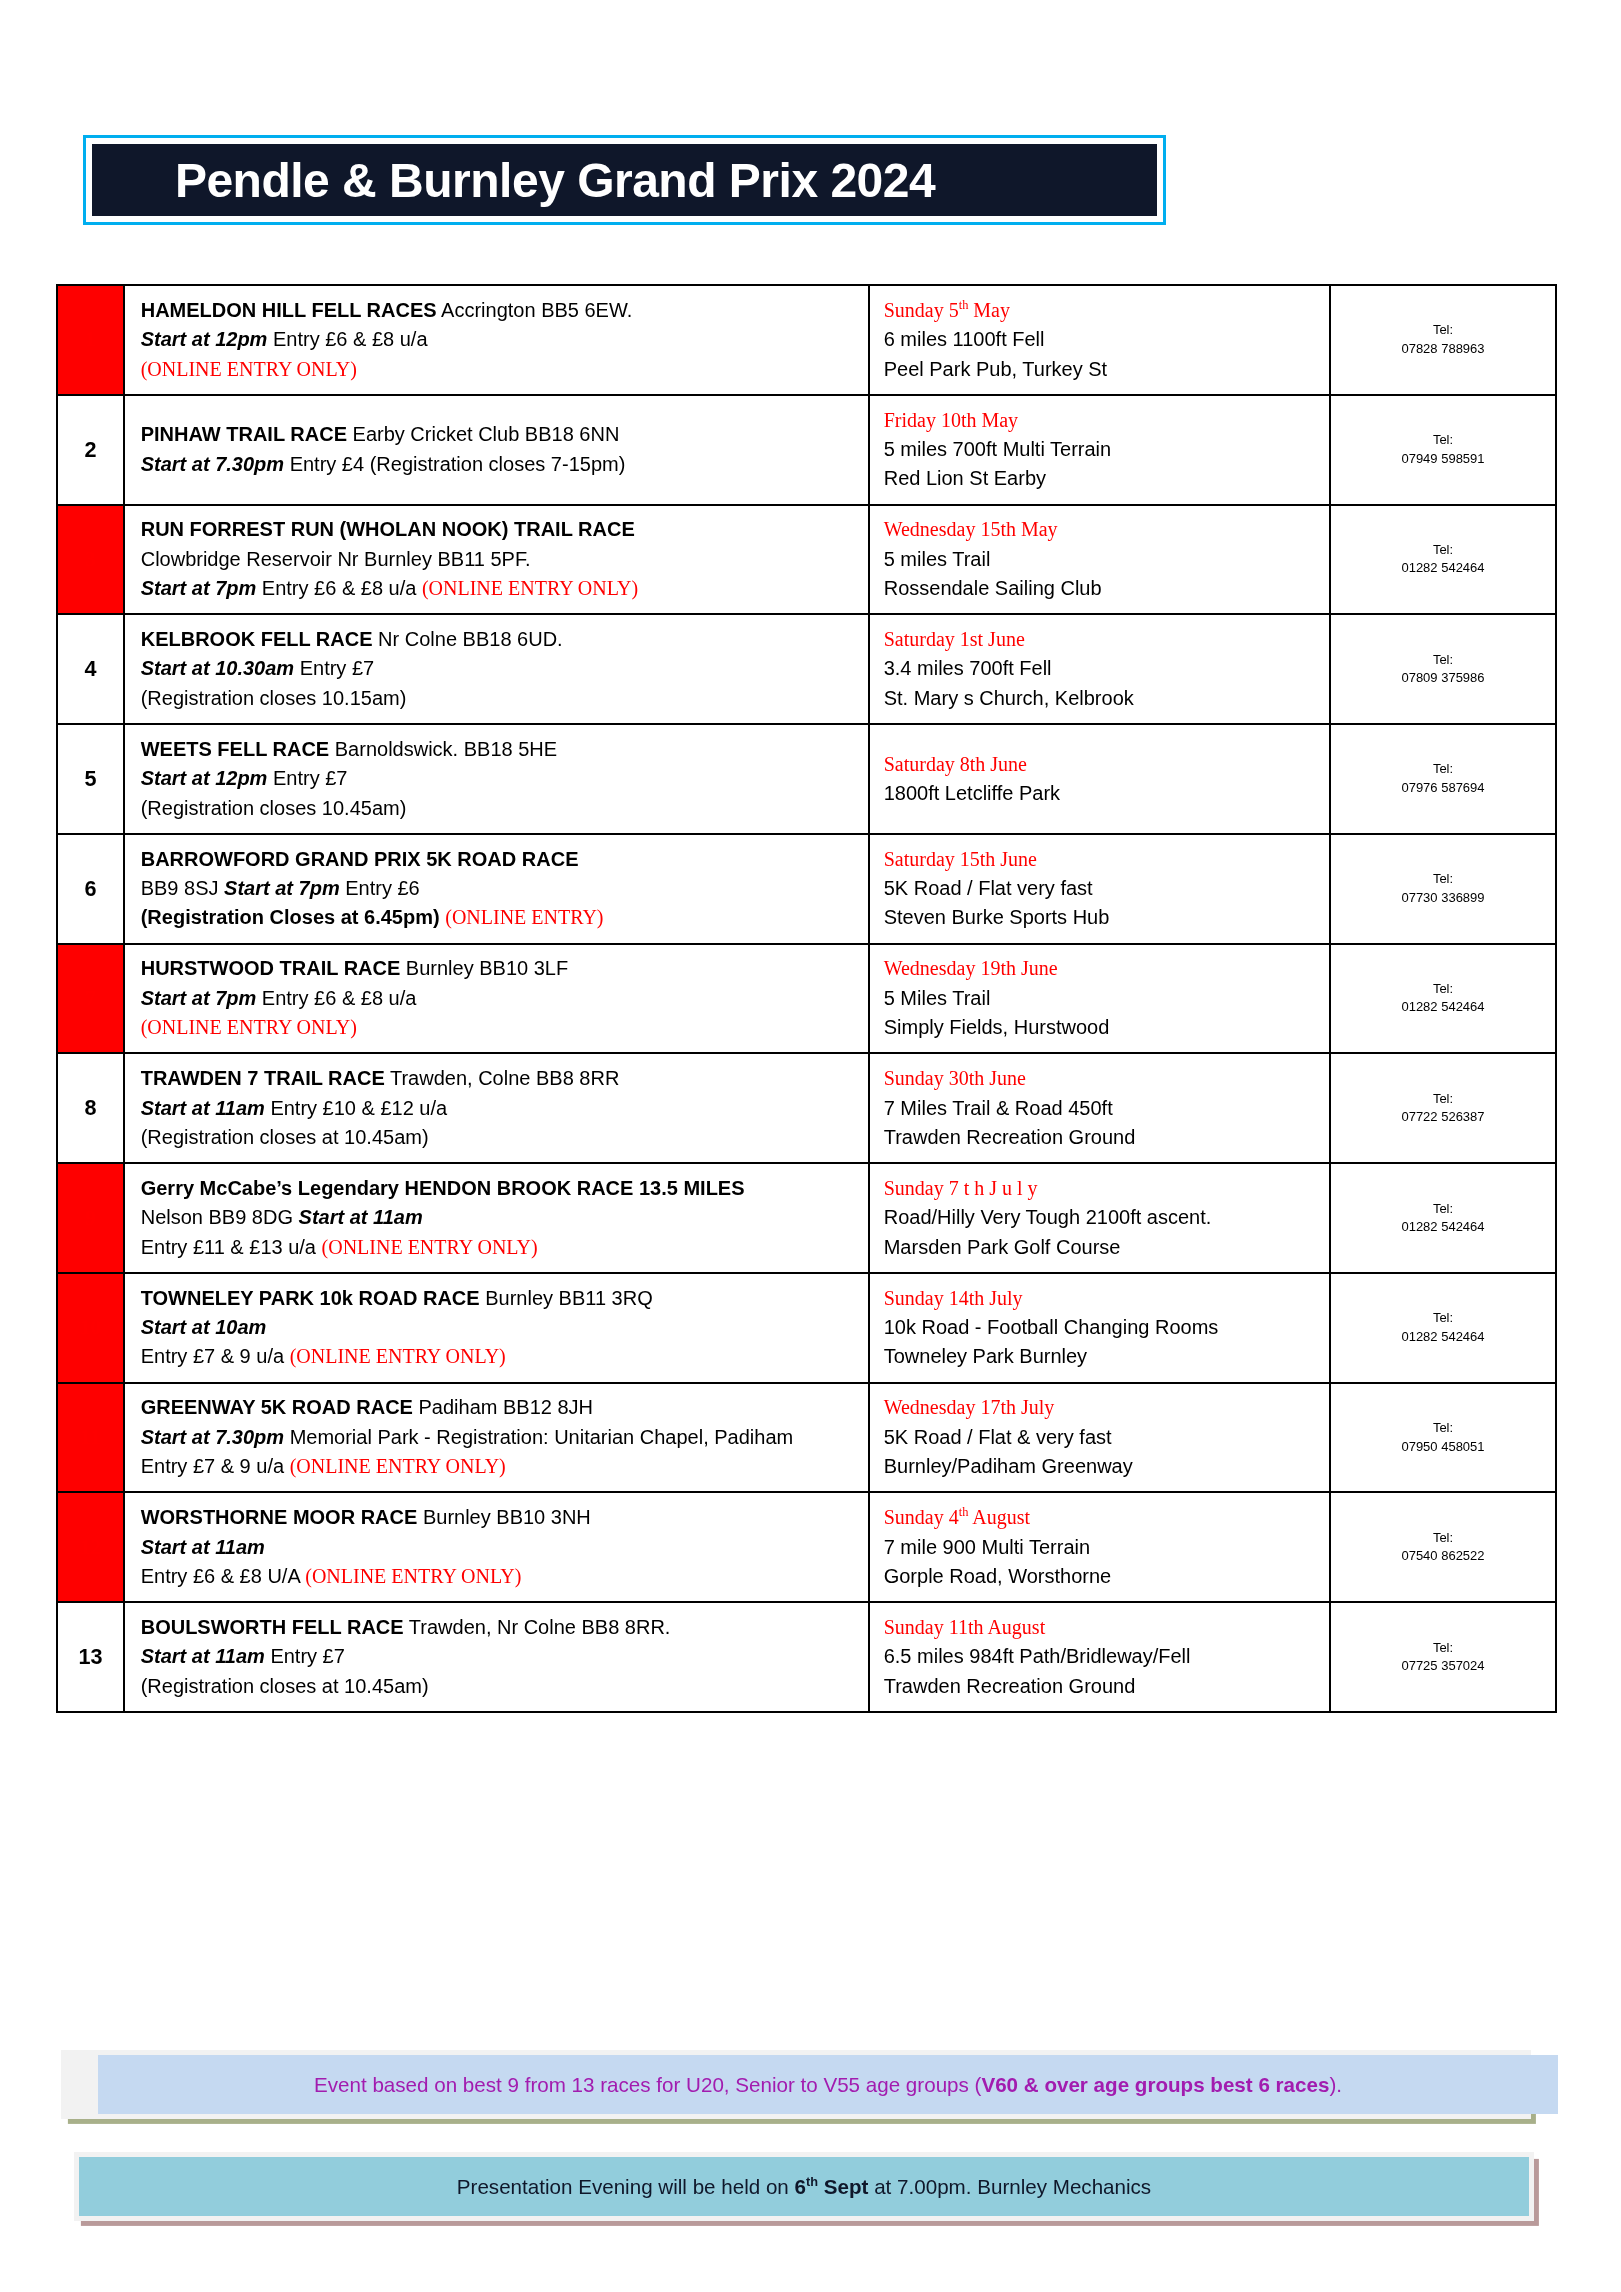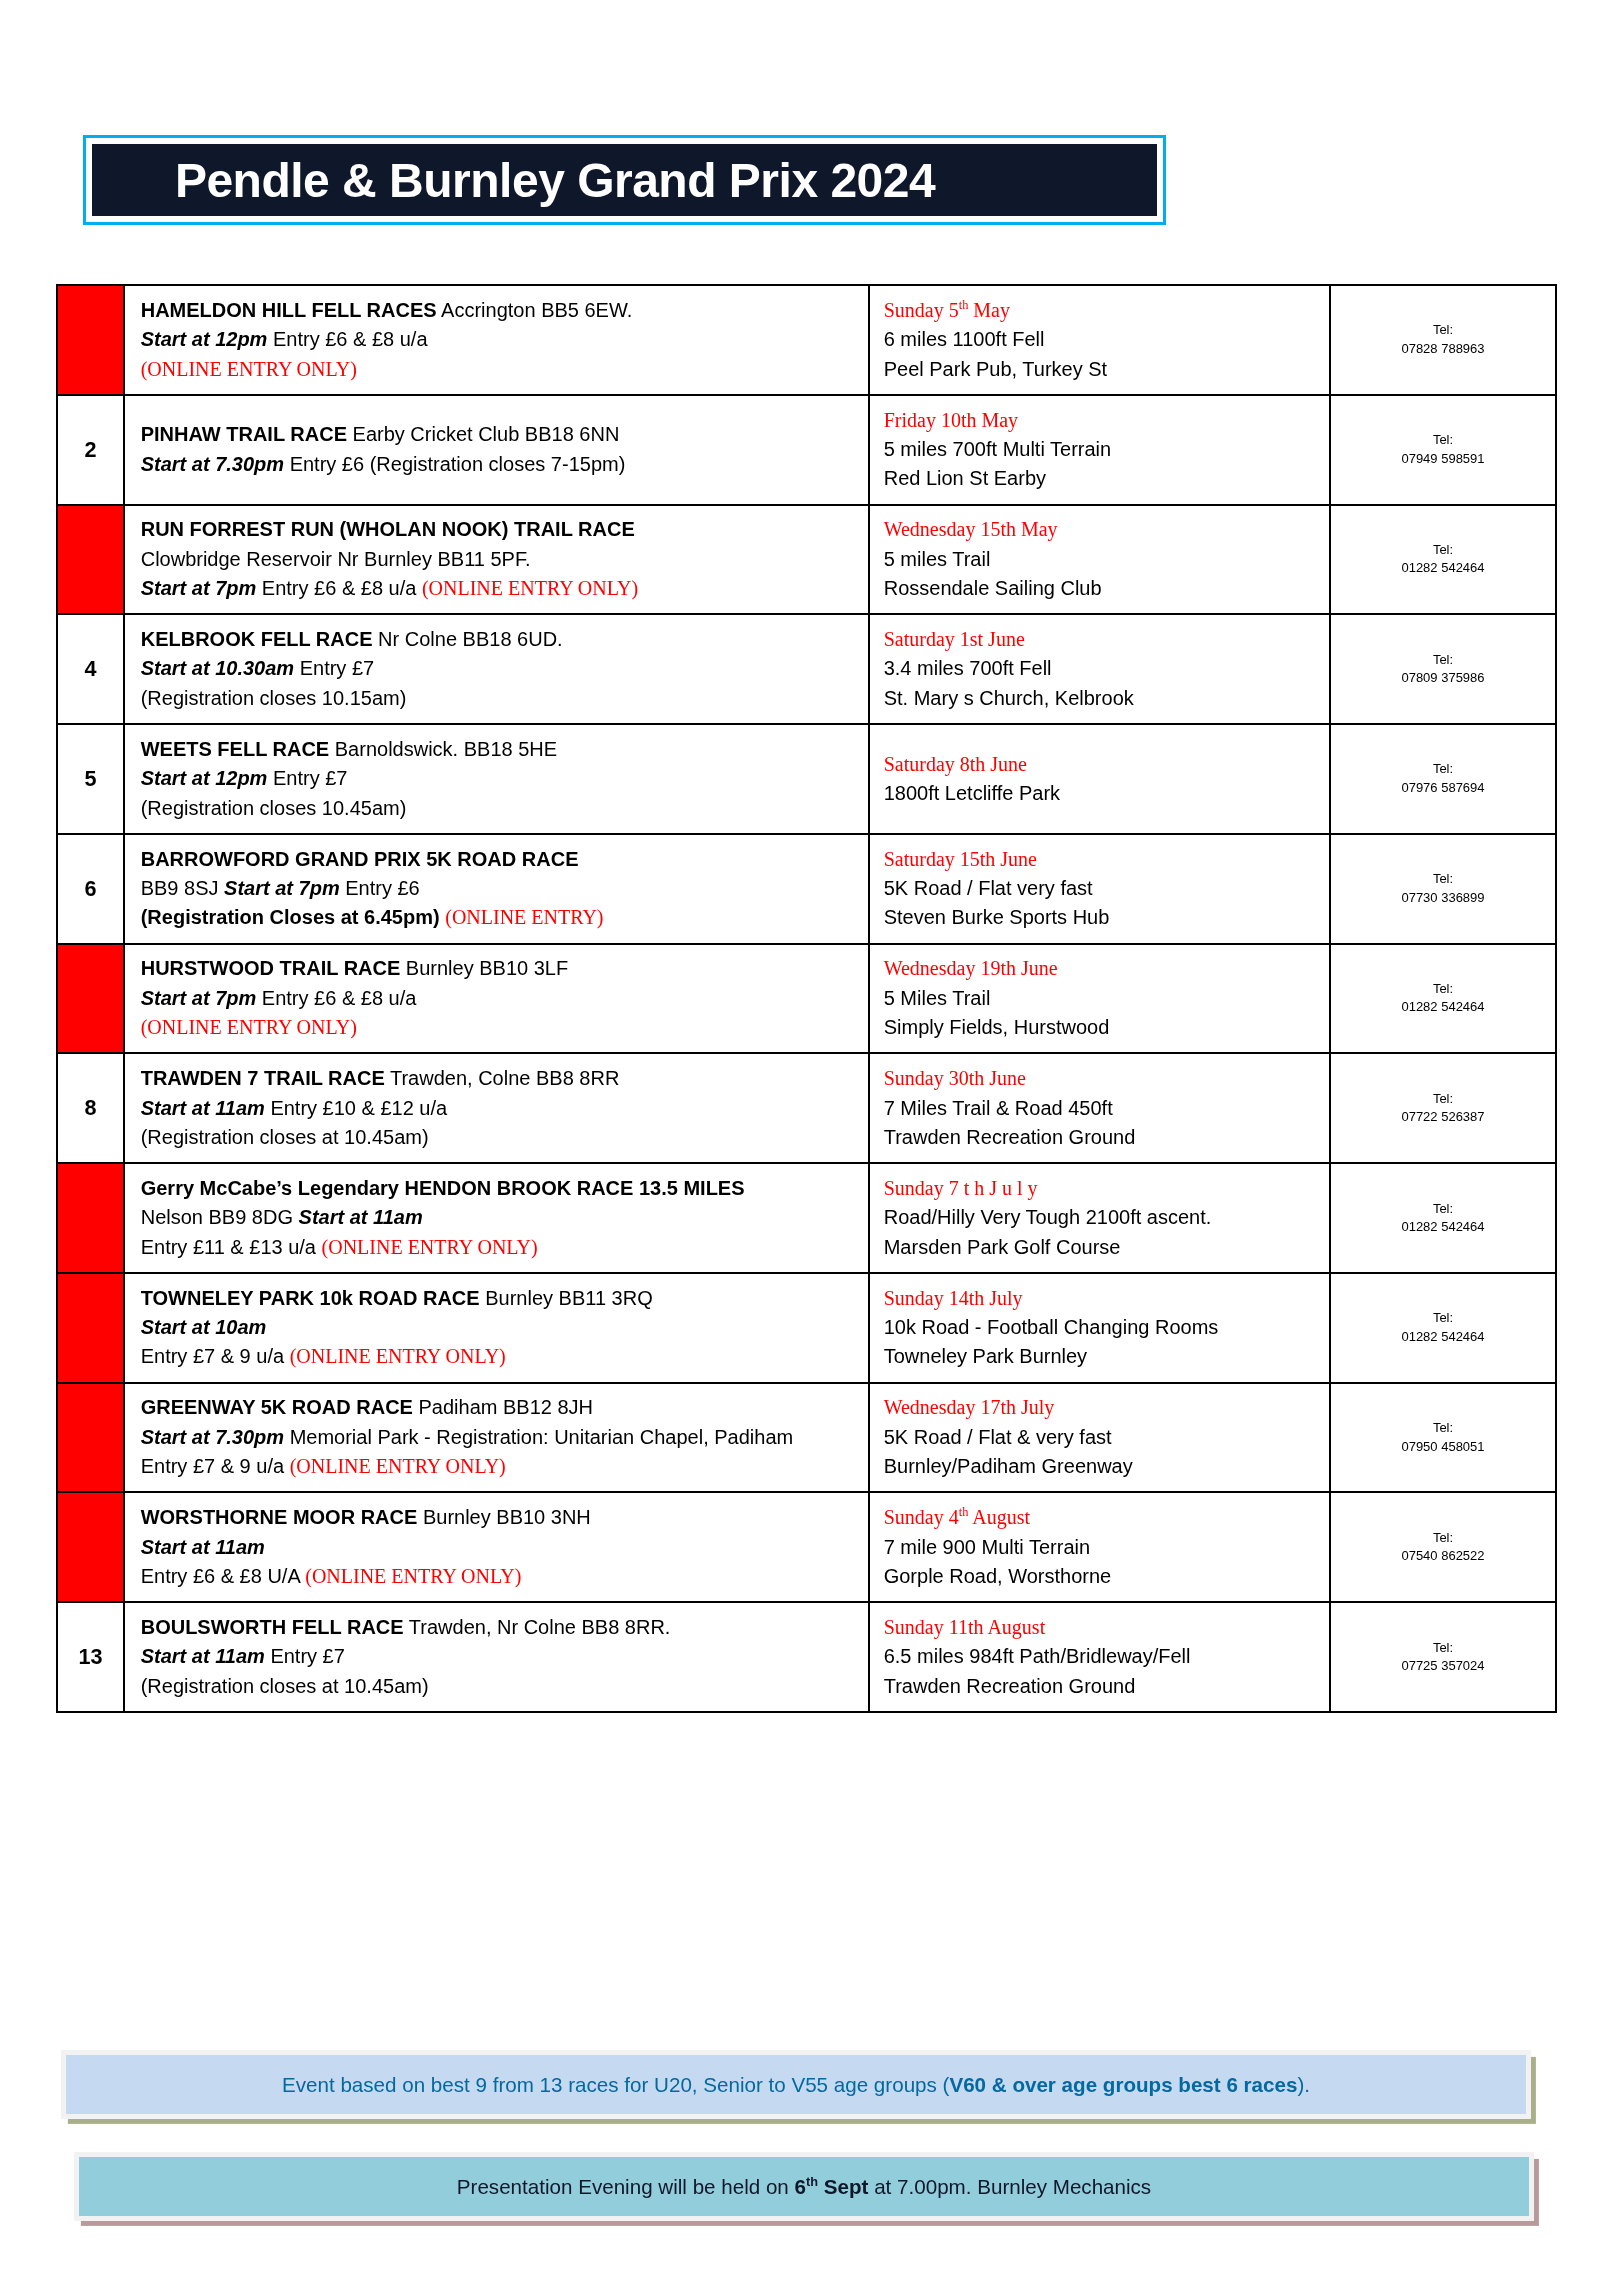--- a/index.html
+++ b/index.html
@@ -116,21 +116,22 @@
   }
   #banner-note {
     left: 61px;
     top: 2050px;
     width: 1470px;
     height: 69px;
     box-shadow: 5.9px 5.9px 0 -1px #a8b08a;
   }
   #banner-note .banner-inner {
     background: #c5d9f1;
-    color: #0369a1;
+    color: #a21caf;
+    margin-left: 32px;
   }
   #banner-presentation {
     left: 74px;
     top: 2152px;
     width: 1460px;
     height: 69px;
     box-shadow: 5.9px 5.9px 0 -1px #b99a9a;
   }
   #banner-presentation .banner-inner {
     background: #92cddc;
@@ -168,21 +169,21 @@
         </td>
         <td class="tel">
           <span class="line">Tel:</span>
           <span class="line">07828 788963</span>
         </td>
       </tr>
       <tr>
         <td class="num"><span>2</span></td>
         <td class="desc">
           <span class="line wrap"><span class="b">PINHAW TRAIL RACE</span><span> Earby Cricket Club BB18 6NN</span></span>
-          <span class="line wrap"><span class="bi">Start at 7.30pm</span><span> Entry £6 (Registration closes 7-15pm)</span></span>
+          <span class="line wrap"><span class="bi">Start at 7.30pm</span><span> Entry £4 (Registration closes 7-15pm)</span></span>
         </td>
         <td class="date">
           <span class="line red">Friday 10th May</span>
           <span class="line">5 miles 700ft Multi Terrain</span>
           <span class="line">Red Lion St Earby</span>
         </td>
         <td class="tel">
           <span class="line">Tel:</span>
           <span class="line">07949 598591</span>
         </td>

